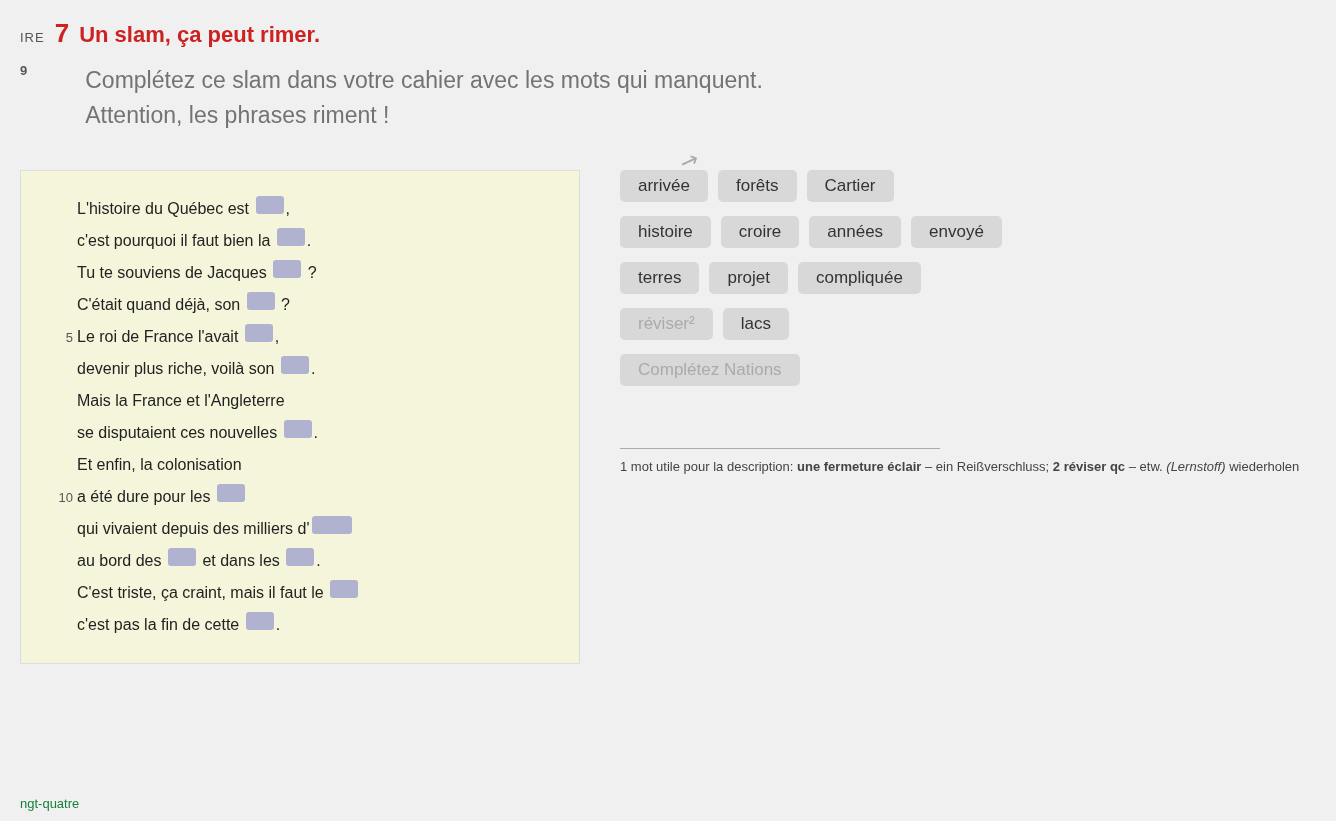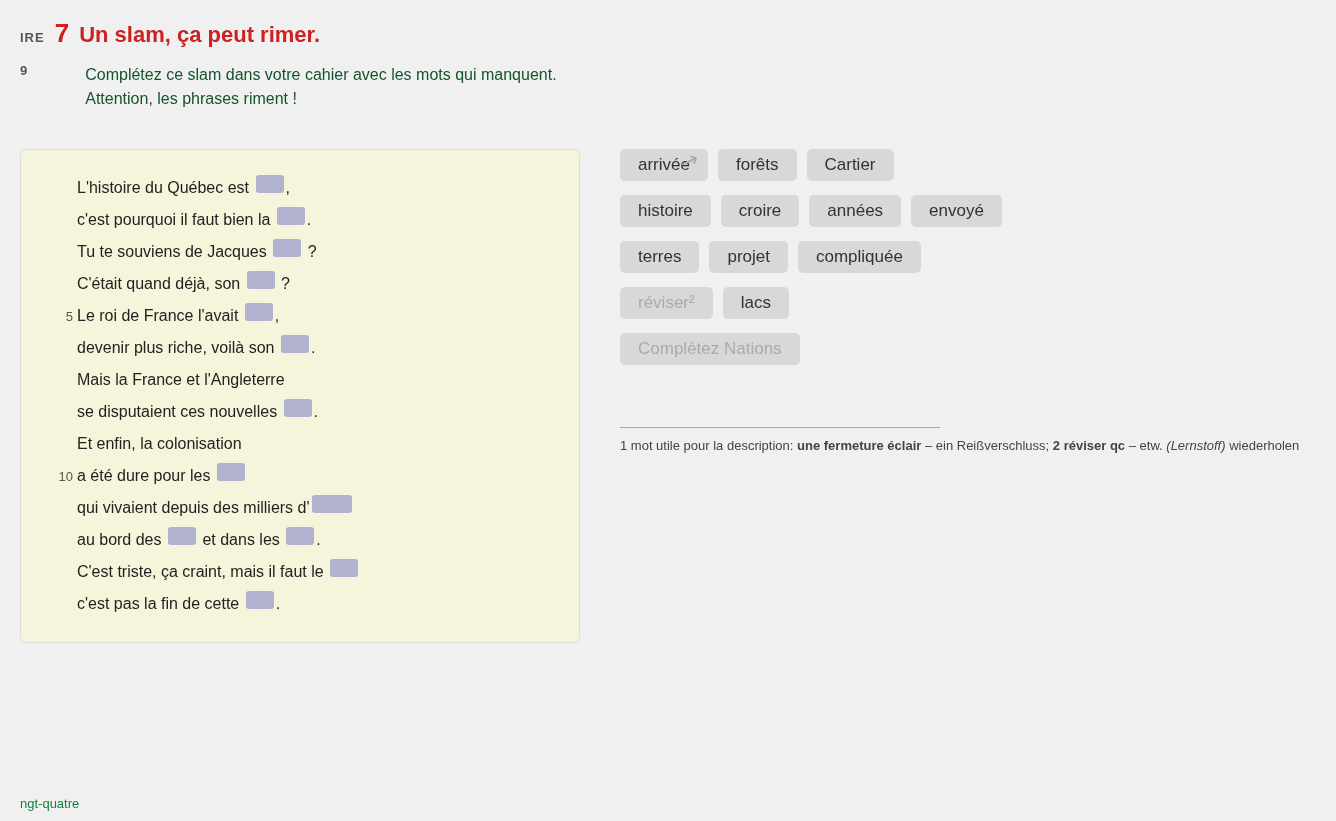--- a/index.html
+++ b/index.html
@@ -22,61 +22,61 @@
     .header-row {
       display: flex;
       align-items: baseline;
       gap: 10px;
       margin-bottom: 14px;
     }
 
     .lire-label {
       font-size: 13px;
       color: #555;
-      font-weight: bold;
+      font-weight: normal;
       letter-spacing: 1px;
     }
 
     .section-number {
       color: #cc2222;
       font-size: 26px;
       font-weight: bold;
     }
 
     .section-title {
       color: #cc2222;
       font-size: 22px;
       font-weight: bold;
     }
 
     .instruction-block {
       margin-left: 50px;
       margin-bottom: 20px;
-      font-size: 16px;
-      color: #14532d;
+      font-size: 23px;
+      color: #737373;
       line-height: 1.5;
     }
 
     .page-number {
       font-size: 13px;
       color: #555;
       margin-right: 8px;
       font-weight: bold;
     }
 
     .content-area {
       display: flex;
       gap: 40px;
       align-items: flex-start;
     }
 
     .slam-card {
       background: #f5f5dc;
       border: 1px solid #ddd;
-      border-radius: 6px;
+      border-radius: 0;
       padding: 22px 24px;
       width: 560px;
       min-width: 460px;
       font-size: 16px;
       line-height: 2.0;
       color: #222;
     }
 
     .slam-line {
       display: flex;

